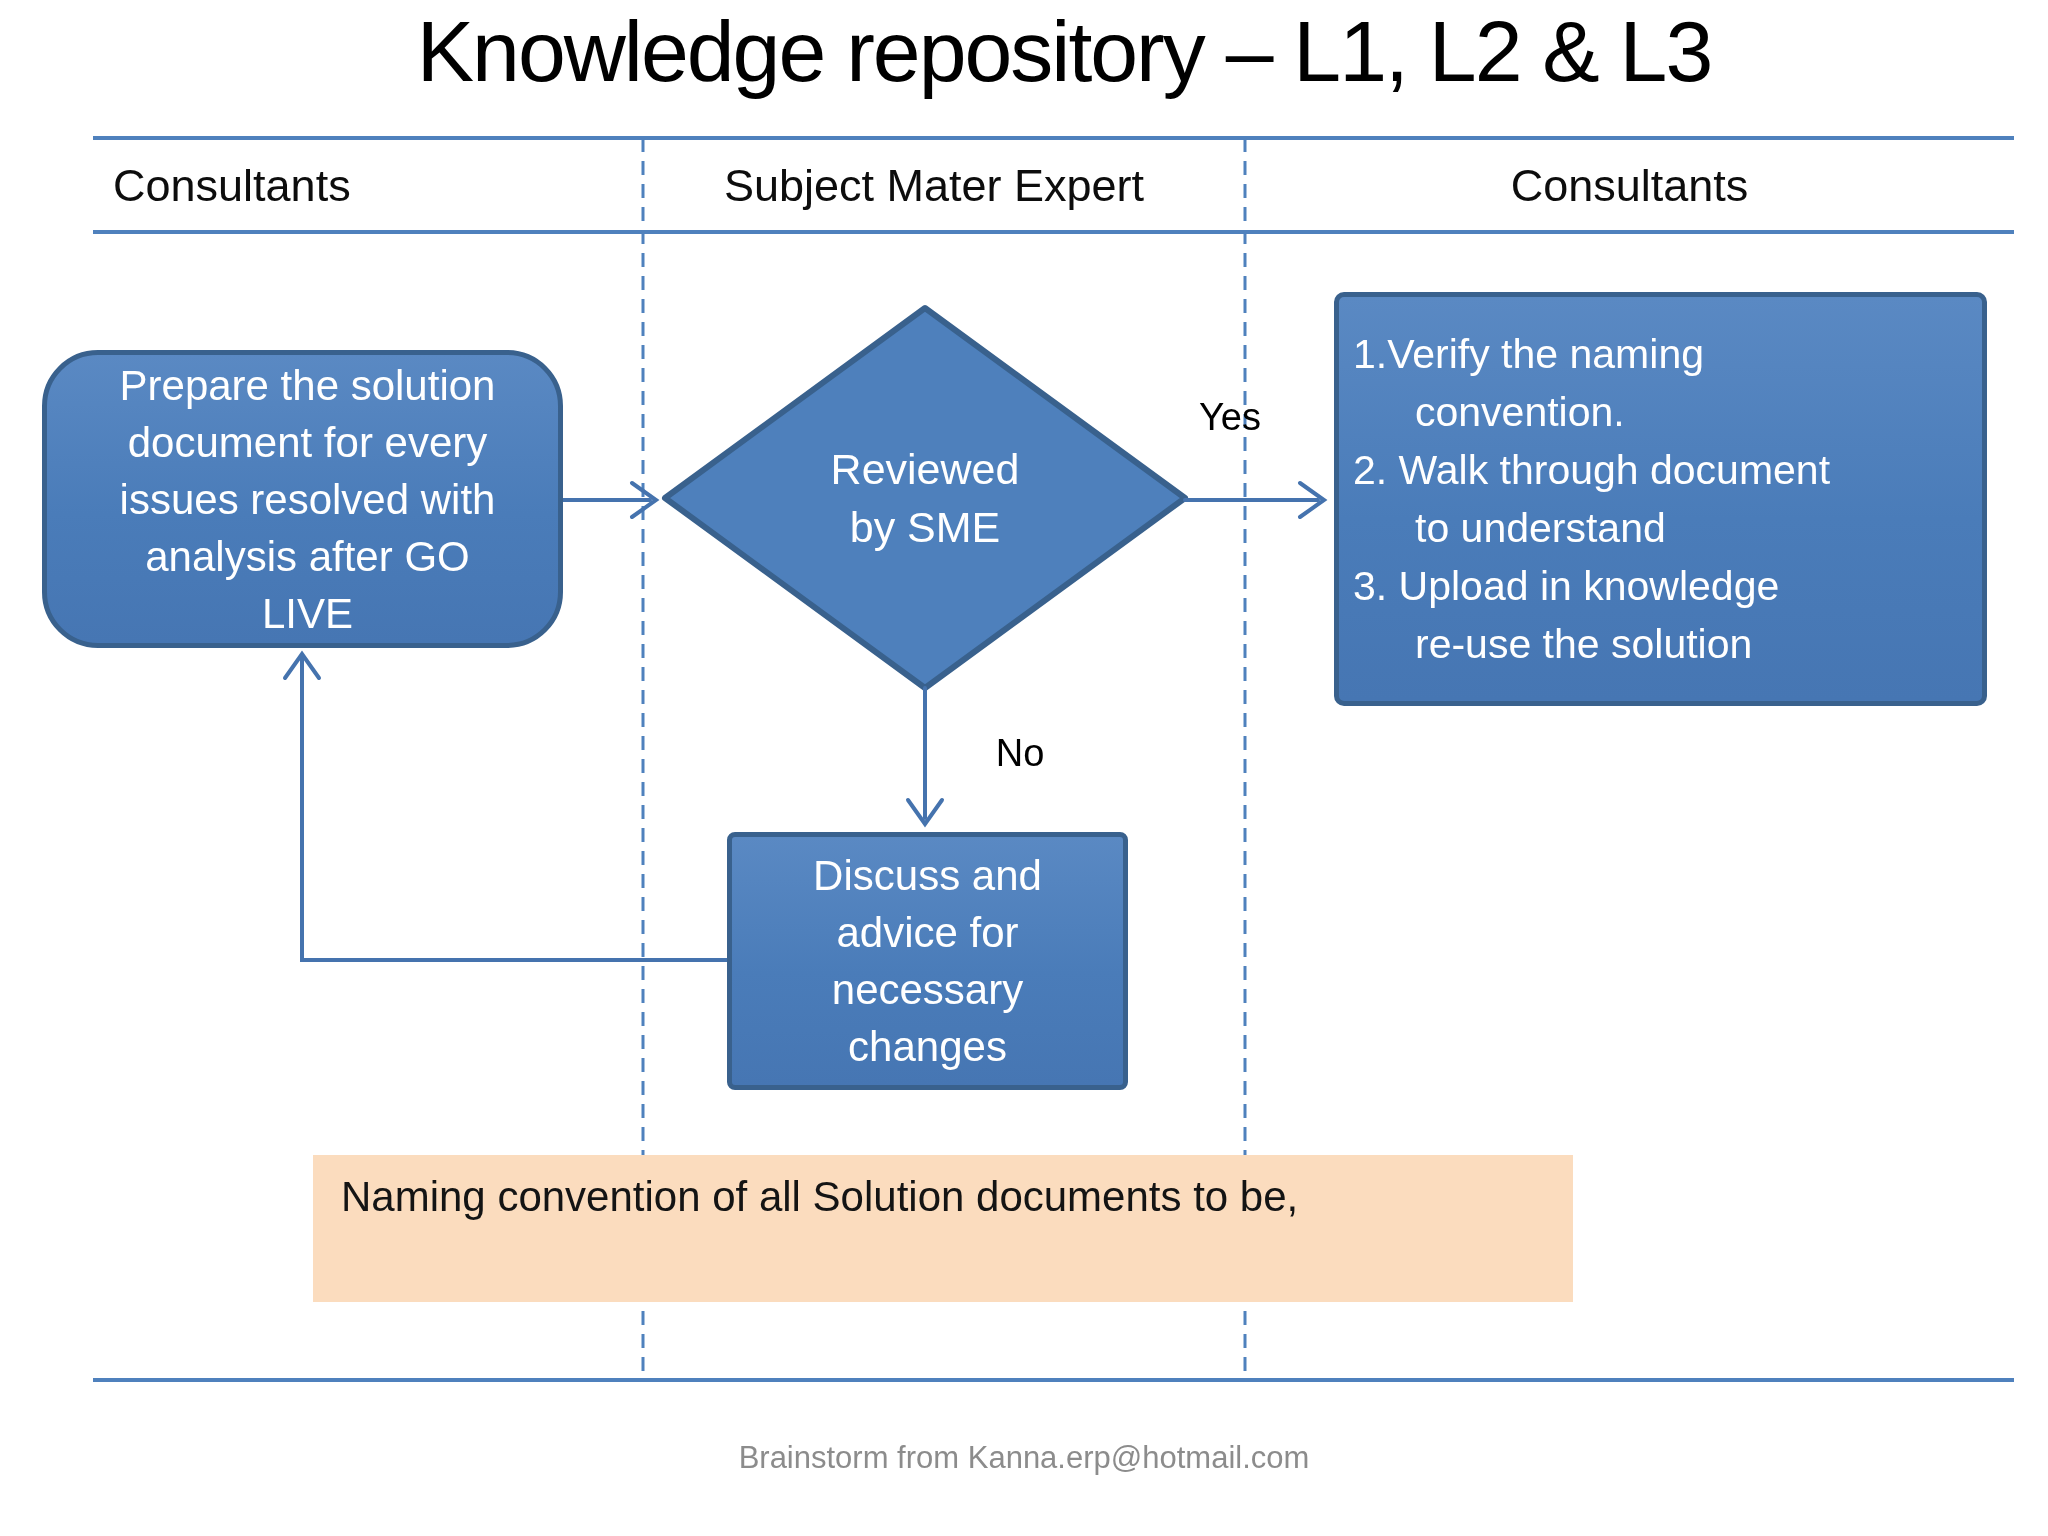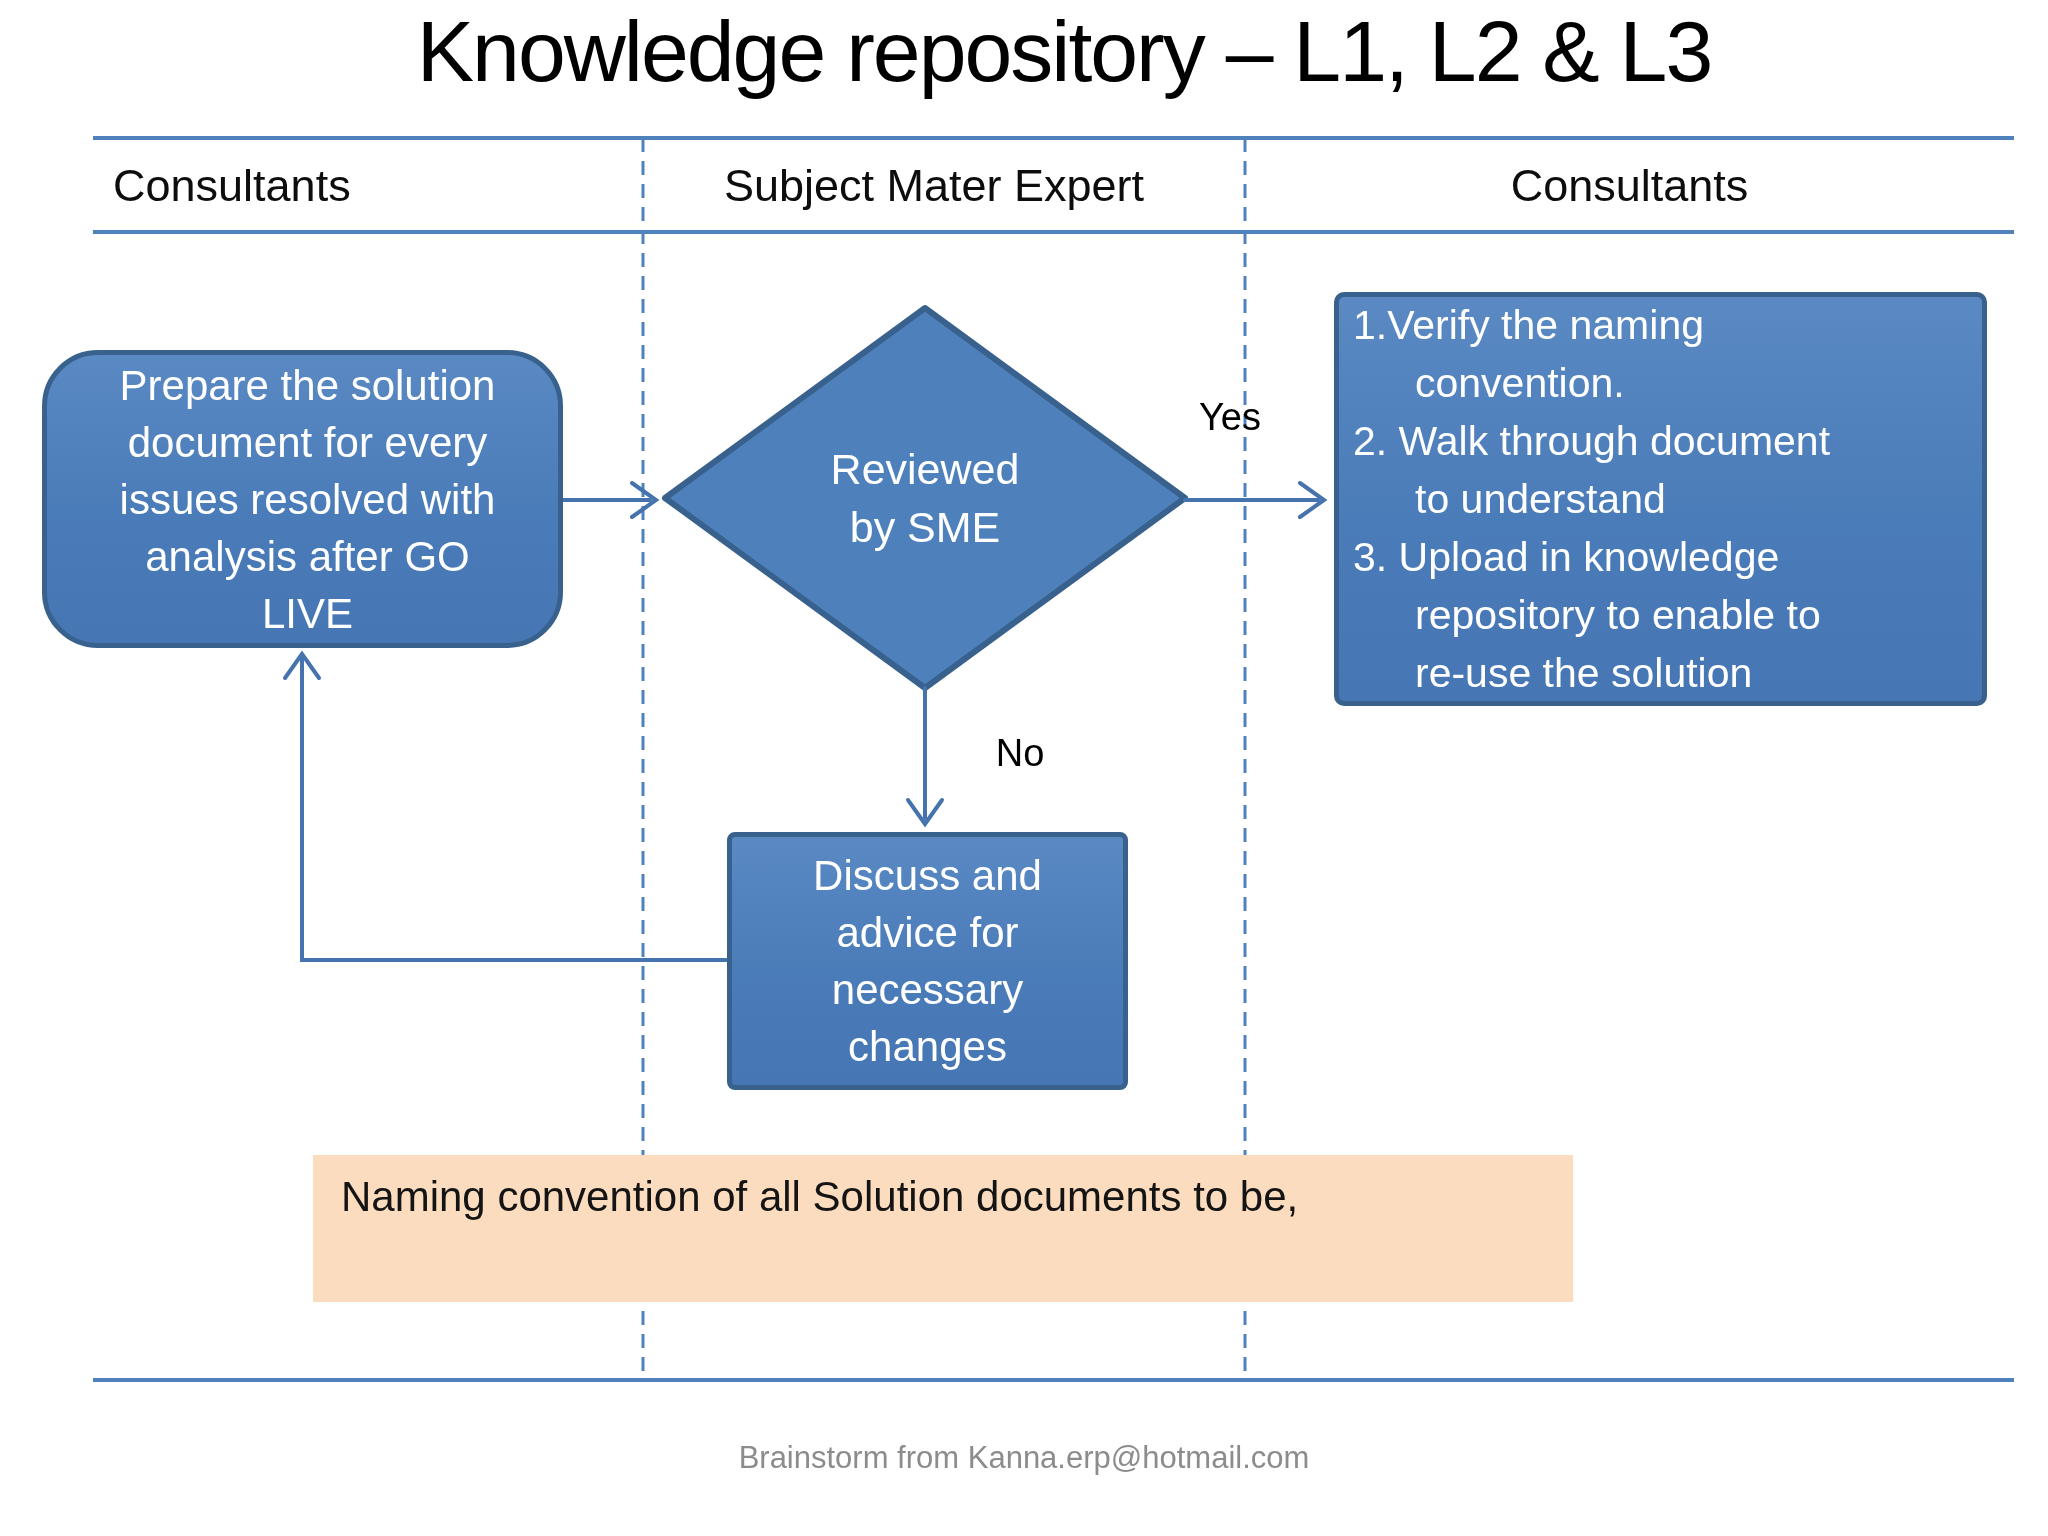--- a/index.html
+++ b/index.html
@@ -123,21 +123,20 @@
 
   <div class="branch-label yes-label">Yes</div>
   <div class="branch-label no-label">No</div>
 
   <div class="box verify-box">
     <div class="bl">1.Verify the naming</div>
     <div class="bl hang">convention.</div>
     <div class="bl">2. Walk through document</div>
     <div class="bl hang">to understand</div>
     <div class="bl">3. Upload in knowledge</div>
-    <div class="bl hang">repository to enable to</div>
     <div class="bl hang">re-use the solution</div>
   </div>
 
   <div class="box discuss-box">
     <div class="bl">Discuss and</div>
     <div class="bl">advice for</div>
     <div class="bl">necessary</div>
     <div class="bl">changes</div>
   </div>
 

